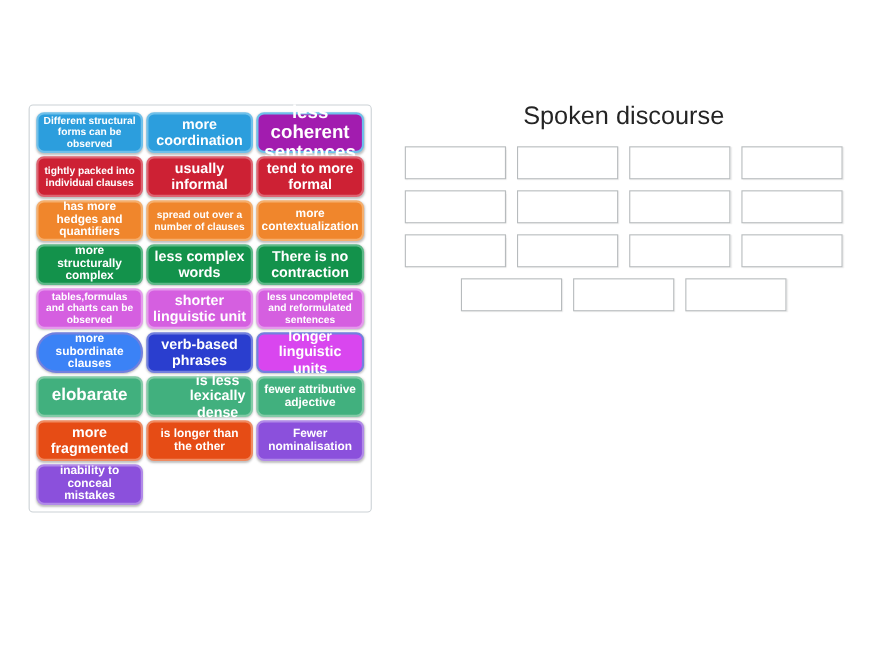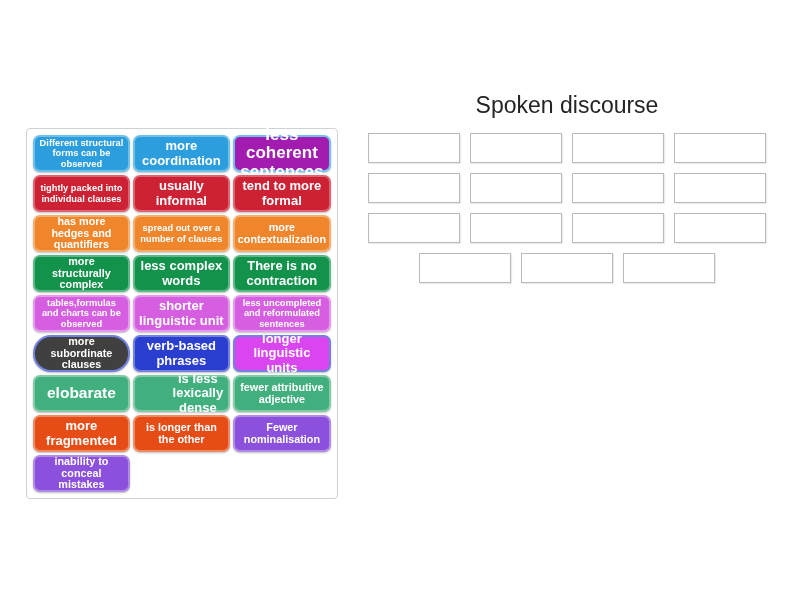--- a/index.html
+++ b/index.html
@@ -13,21 +13,21 @@
     width: 800px;
     height: 600px;
     background: #ffffff;
     overflow: hidden;
   }
 
   
   .tray {
     position: absolute;
     left: 26px;
-    top: 128px;
+    top: 95px;
     width: 312px;
     box-sizing: border-box;
     background: #ffffff;
     border: 1px solid #ccd2d6;
     border-radius: 4px;
     padding: 6px;
     display: grid;
     grid-template-columns: repeat(3, 1fr);
     grid-auto-rows: 37px;
     gap: 3px;
@@ -94,21 +94,21 @@
       <div class="tile" style="background: rgb(205, 33, 52); border-color: rgb(222, 100, 114); font-size: 13px;">tend to more formal</div>
       <div class="tile" style="background: rgb(240, 134, 44); border-color: rgb(245, 175, 110); font-size: 10.8px;">has more hedges and quantifiers</div>
       <div class="tile" style="background: rgb(240, 134, 44); border-color: rgb(245, 175, 110); font-size: 9.3px;">spread out over a number of clauses</div>
       <div class="tile" style="background: rgb(240, 134, 44); border-color: rgb(245, 175, 110); font-size: 10.8px;">more contextualization</div>
       <div class="tile" style="background: rgb(19, 146, 75); border-color: rgb(92, 184, 135); font-size: 10.8px;">more structurally complex</div>
       <div class="tile" style="background: rgb(19, 146, 75); border-color: rgb(92, 184, 135); font-size: 13px;">less complex words</div>
       <div class="tile" style="background: rgb(19, 146, 75); border-color: rgb(92, 184, 135); font-size: 13px;">There is no contraction</div>
       <div class="tile" style="background: rgb(213, 95, 224); border-color: rgb(229, 154, 236); font-size: 9.3px; text-align: center;">tables,formulas and charts can be observed</div>
       <div class="tile" style="background: rgb(213, 95, 224); border-color: rgb(229, 154, 236); font-size: 13px;">shorter linguistic unit</div>
       <div class="tile" style="background: rgb(213, 95, 224); border-color: rgb(229, 154, 236); font-size: 9.3px;">less uncompleted and reformulated sentences</div>
-      <div class="tile" style="background: #404040; border-color: rgb(114, 128, 222); font-size: 10.8px; border-radius: 18px;">more subordinate clauses</div>
+      <div class="tile" style="background: #3b82f6; border-color: rgb(114, 128, 222); font-size: 10.8px; border-radius: 18px;">more subordinate clauses</div>
       <div class="tile" style="background: rgb(42, 62, 207); border-color: rgb(114, 128, 222); font-size: 13px;">verb-based phrases</div>
       <div class="tile" style="background: #d946ef; border-color: rgb(114, 128, 222); font-size: 13px;">longer linguistic units</div>
       <div class="tile" style="background: rgb(65, 176, 126); border-color: rgb(131, 203, 167); font-size: 15.5px;">elobarate</div>
       <div class="tile" style="background: rgb(65, 176, 126); border-color: rgb(131, 203, 167); font-size: 13px; padding-left: 36px;">is less lexically dense</div>
       <div class="tile" style="background: rgb(65, 176, 126); border-color: rgb(131, 203, 167); font-size: 10.8px;">fewer attributive adjective</div>
       <div class="tile" style="background: rgb(230, 76, 21); border-color: rgb(239, 139, 98); font-size: 13px;">more fragmented</div>
       <div class="tile" style="background: rgb(230, 76, 21); border-color: rgb(239, 139, 98); font-size: 10.8px;">is longer than the other</div>
       <div class="tile" style="background: rgb(139, 80, 220); border-color: rgb(177, 138, 232); font-size: 10.8px;">Fewer nominalisation</div>
       <div class="tile" style="background: rgb(139, 80, 220); border-color: rgb(177, 138, 232); font-size: 10.8px;">inability to conceal mistakes</div>
     </div>

